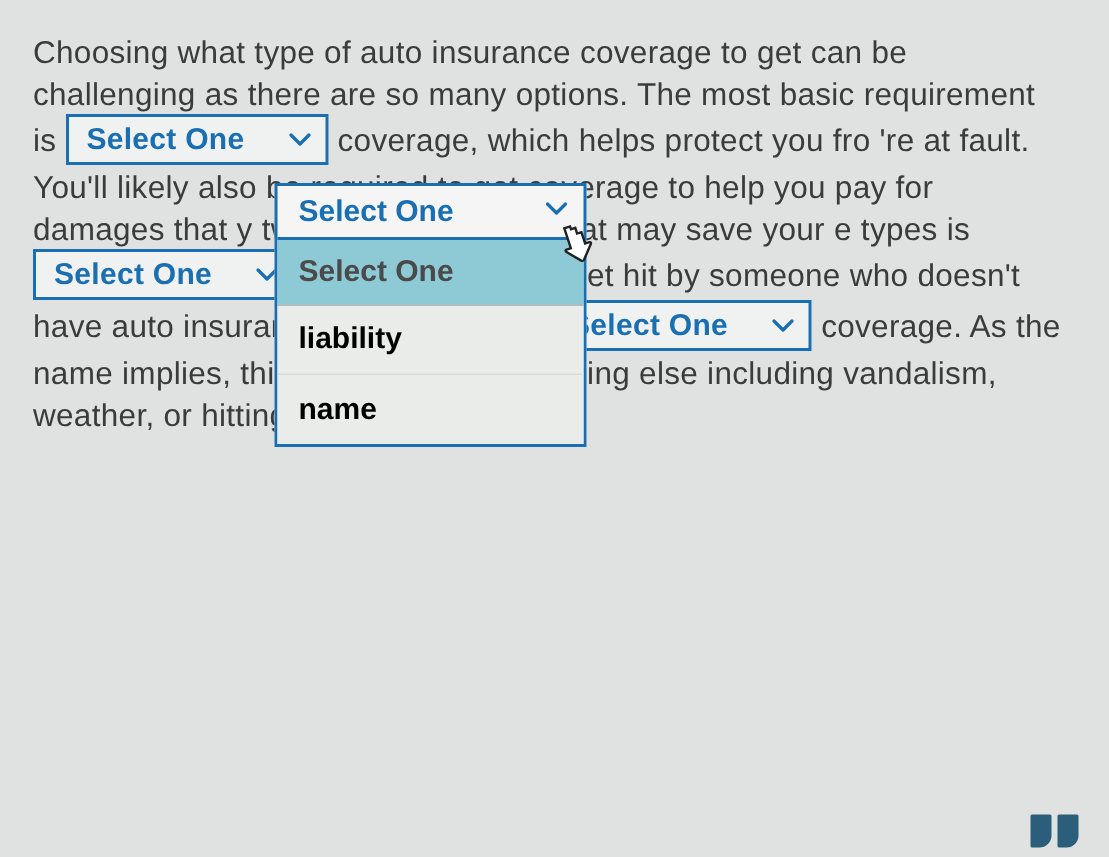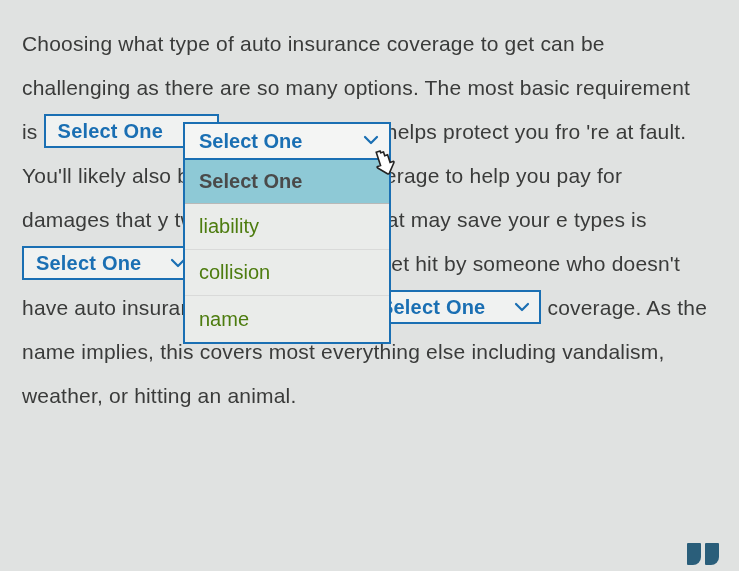--- a/index.html
+++ b/index.html
@@ -7,21 +7,21 @@
       width: 739px;
       height: 571px;
       background: #e0e2e1;
       font-family: Arial, Helvetica, sans-serif;
       padding: 22px 28px 0 22px;
       overflow: hidden;
       position: relative;
     }
     .passage {
       font-size: 21px;
-      line-height: 44px;
+      line-height: 28px;
       color: #3a3b3a;
       font-weight: 500;
       letter-spacing: 0.2px;
     }
     .select-box {
       display: inline-flex;
       align-items: center;
       border: 2px solid #1a6fb3;
       background: #f0f2f1;
       height: 34px;
@@ -75,22 +75,22 @@
       font-weight: 700;
       font-size: 20px;
       background: #8ec9d6;
       border-bottom: 1px solid #b8b9b8;
     }
     .dropdown .drop-option {
       display: flex;
       align-items: center;
       height: 46px;
       padding: 0 14px;
-      color: #4d7c0f;
-      font-weight: 400;
+      color: #000000;
+      font-weight: 700;
       font-size: 20px;
       border-bottom: 1px solid #d9dad9;
       background: #eaecea;
     }
     .dropdown .drop-option:last-child { border-bottom: none; }
     
     .cursor {
       position: absolute;
       left: 372px;
       top: 148px;
@@ -161,23 +161,20 @@
         </svg>
     </span>
   </div>
   <div class="drop-placeholder">
     <span>Select One</span>
   </div>
   <div class="drop-option">
     <span>liability</span>
   </div>
   <div class="drop-option">
-    <span>collision</span>
-  </div>
-  <div class="drop-option">
     <span>name</span>
   </div>
 </div>
 
 <div class="cursor">
   <svg width="26" height="30" viewBox="0 0 26 30">
     <path d="M8 2 L8 16 L5 16 C4 16 4 17 4.5 17.5 L12 26 C12.5 26.5 13.5 26.5 14 26 L21.5 17.5 C22 17 22 16 21 16 L18 16 L18 8 L15 8 L15 4 L12 4 L12 2 Z" fill="#ffffff" stroke="#222" stroke-width="1.6" transform="rotate(-18 13 15)"></path>
   </svg>
 </div>
 

